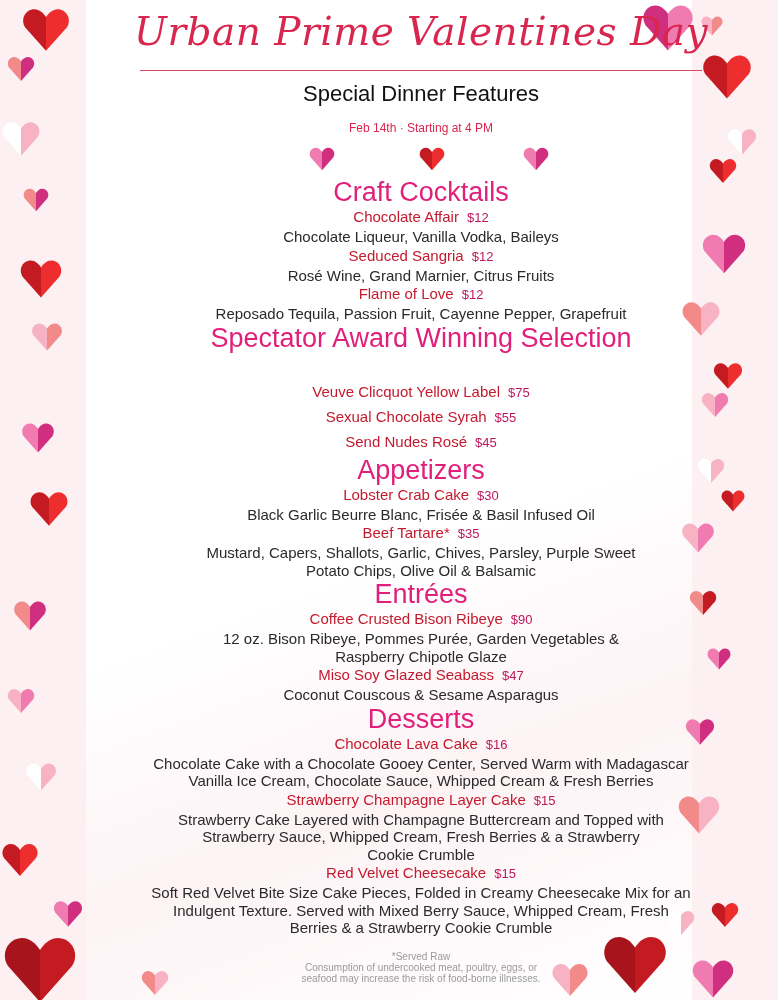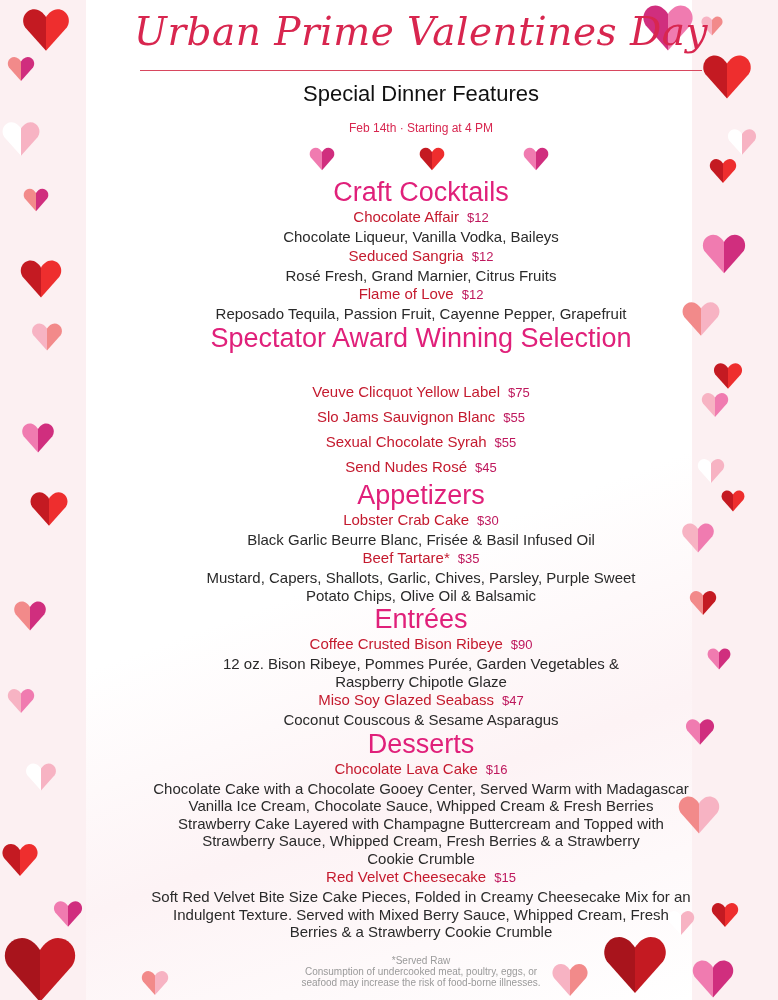--- a/index.html
+++ b/index.html
@@ -282,44 +282,44 @@
           <path d="M20 36 L4 18 C0 12 4 4 11 4 C15 4 18 7 20 10 Z" fill="#f07bb0"></path>
           <path d="M20 36 L36 18 C40 12 36 4 29 4 C25 4 22 7 20 10 Z" fill="#d02e7e"></path>
         </svg>
       </div>
   </div>
   <div id="sections">
       <div class="sect">Craft Cocktails</div>
       <div class="iname"><span>Chocolate Affair</span><span class="price">$12</span></div>
       <div class="desc">Chocolate Liqueur, Vanilla Vodka, Baileys</div>
       <div class="iname"><span>Seduced Sangria</span><span class="price">$12</span></div>
-      <div class="desc">Rosé Fresh, Grand Marnier, Citrus Fruits</div>
+      <div class="desc">Rosé Wine, Grand Marnier, Citrus Fruits</div>
       <div class="iname"><span>Flame of Love</span><span class="price">$12</span></div>
       <div class="desc">Reposado Tequila, Passion Fruit, Cayenne Pepper, Grapefruit</div>
       <div class="sect">Spectator Award Winning Selection</div>
       <div class="iname" style="line-height: 24px; margin-top: 27px;"><span>Veuve Clicquot Yellow Label</span><span class="price">$75</span></div>
-      <div class="iname" style="line-height: 24px;"><span>Slo Jams Sauvignon Blanc</span><span class="price">$55</span></div>
       <div class="iname" style="line-height: 24px;"><span>Sexual Chocolate Syrah</span><span class="price">$55</span></div>
       <div class="iname" style="line-height: 24px;"><span>Send Nudes Rosé</span><span class="price">$45</span></div>
       <div class="sect">Appetizers</div>
       <div class="iname"><span>Lobster Crab Cake</span><span class="price">$30</span></div>
       <div class="desc">Black Garlic Beurre Blanc, Frisée &amp; Basil Infused Oil</div>
       <div class="iname"><span>Beef Tartare*</span><span class="price">$35</span></div>
       <div class="desc">Mustard, Capers, Shallots, Garlic, Chives, Parsley, Purple Sweet</div>
       <div class="desc">Potato Chips, Olive Oil &amp; Balsamic</div>
       <div class="sect">Entrées</div>
       <div class="iname"><span>Coffee Crusted Bison Ribeye</span><span class="price">$90</span></div>
       <div class="desc">12 oz. Bison Ribeye, Pommes Purée, Garden Vegetables &amp;</div>
       <div class="desc">Raspberry Chipotle Glaze</div>
       <div class="iname"><span>Miso Soy Glazed Seabass</span><span class="price">$47</span></div>
       <div class="desc">Coconut Couscous &amp; Sesame Asparagus</div>
       <div class="sect">Desserts</div>
       <div class="iname"><span>Chocolate Lava Cake</span><span class="price">$16</span></div>
       <div class="desc">Chocolate Cake with a Chocolate Gooey Center, Served Warm with Madagascar</div>
       <div class="desc">Vanilla Ice Cream, Chocolate Sauce, Whipped Cream &amp; Fresh Berries</div>
+      <div class="iname"><span>Strawberry Champagne Layer Cake</span><span class="price">$15</span></div>
       <div class="desc">Strawberry Cake Layered with Champagne Buttercream and Topped with</div>
       <div class="desc">Strawberry Sauce, Whipped Cream, Fresh Berries &amp; a Strawberry</div>
       <div class="desc">Cookie Crumble</div>
       <div class="iname"><span>Red Velvet Cheesecake</span><span class="price">$15</span></div>
       <div class="desc">Soft Red Velvet Bite Size Cake Pieces, Folded in Creamy Cheesecake Mix for an</div>
       <div class="desc">Indulgent Texture. Served with Mixed Berry Sauce, Whipped Cream, Fresh</div>
       <div class="desc">Berries &amp; a Strawberry Cookie Crumble</div>
     </div>
   <div class="foot">
     <div>*Served Raw</div>

